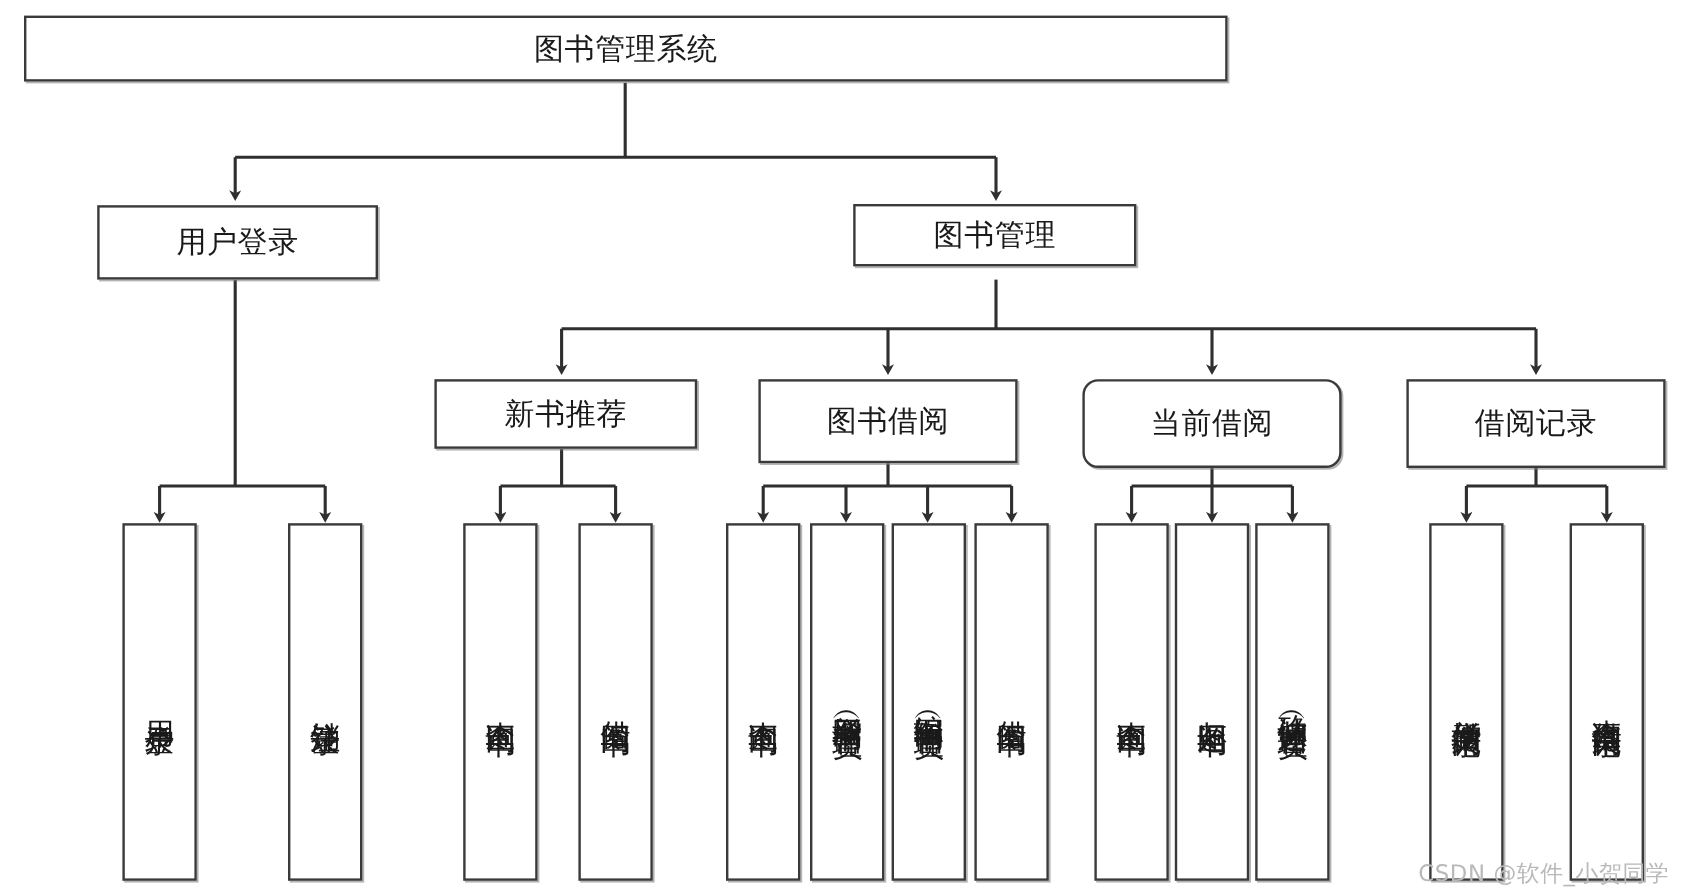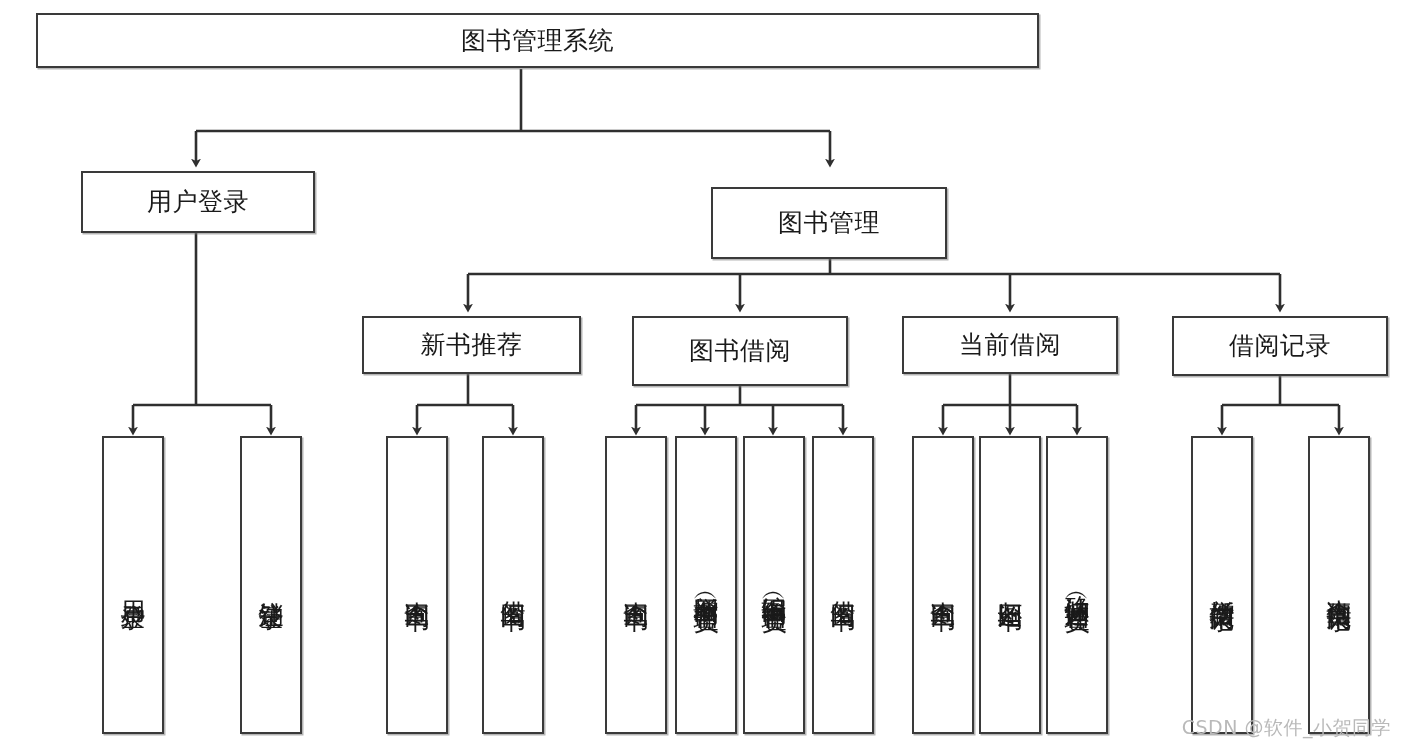--- a/index.html
+++ b/index.html
@@ -118,41 +118,41 @@
       <path d="M1010,405 L1010,431" marker-end="url(#arw)"></path>
       <path d="M1077,405 L1077,431" marker-end="url(#arw)"></path>
 
       <path d="M1280,374 L1280,405"></path>
       <path d="M1222,405 L1339,405"></path>
       <path d="M1222,405 L1222,431" marker-end="url(#arw)"></path>
       <path d="M1339,405 L1339,431" marker-end="url(#arw)"></path>
     </g>
   </svg>
 
-  <div class="node h" style="left:36px; top:13px; width:1003px; height:55px;">
+  <div class="node h" style="left:20px; top:13px; width:1003px; height:55px;">
     <span>图书管理系统</span>
   </div>
 
   <div class="node h" style="left:81px; top:171px; width:234px; height:62px;">
     <span>用户登录</span>
   </div>
-  <div class="node h" style="left:711px; top:187px; width:236px; height:72px;">
+  <div class="node h" style="left:711px; top:170px; width:236px; height:52px;">
     <span>图书管理</span>
   </div>
 
   <div class="node h" style="left:362px; top:316px; width:219px; height:58px;">
     <span>新书推荐</span>
   </div>
   <div class="node h" style="left:632px; top:316px; width:216px; height:70px;">
     <span>图书借阅</span>
   </div>
-  <div class="node h" style="left:902px; top:316px; width:216px; height:58px;">
+  <div class="node h" style="left:902px; top:316px; width:216px; height:74px;border-radius:13px;">
     <span>当前借阅</span>
   </div>
-  <div class="node h" style="left:1172px; top:316px; width:216px; height:60px;">
+  <div class="node h" style="left:1172px; top:316px; width:216px; height:74px;">
     <span>借阅记录</span>
   </div>
 
   <div class="node v" style="left:102px; top:436px; width:62px; height:298px;">
     <span class="vtext">用户登录</span>
   </div>
   <div class="node v" style="left:240px; top:436px; width:62px; height:298px;">
     <span class="vtext">注销登录</span>
   </div>
 

